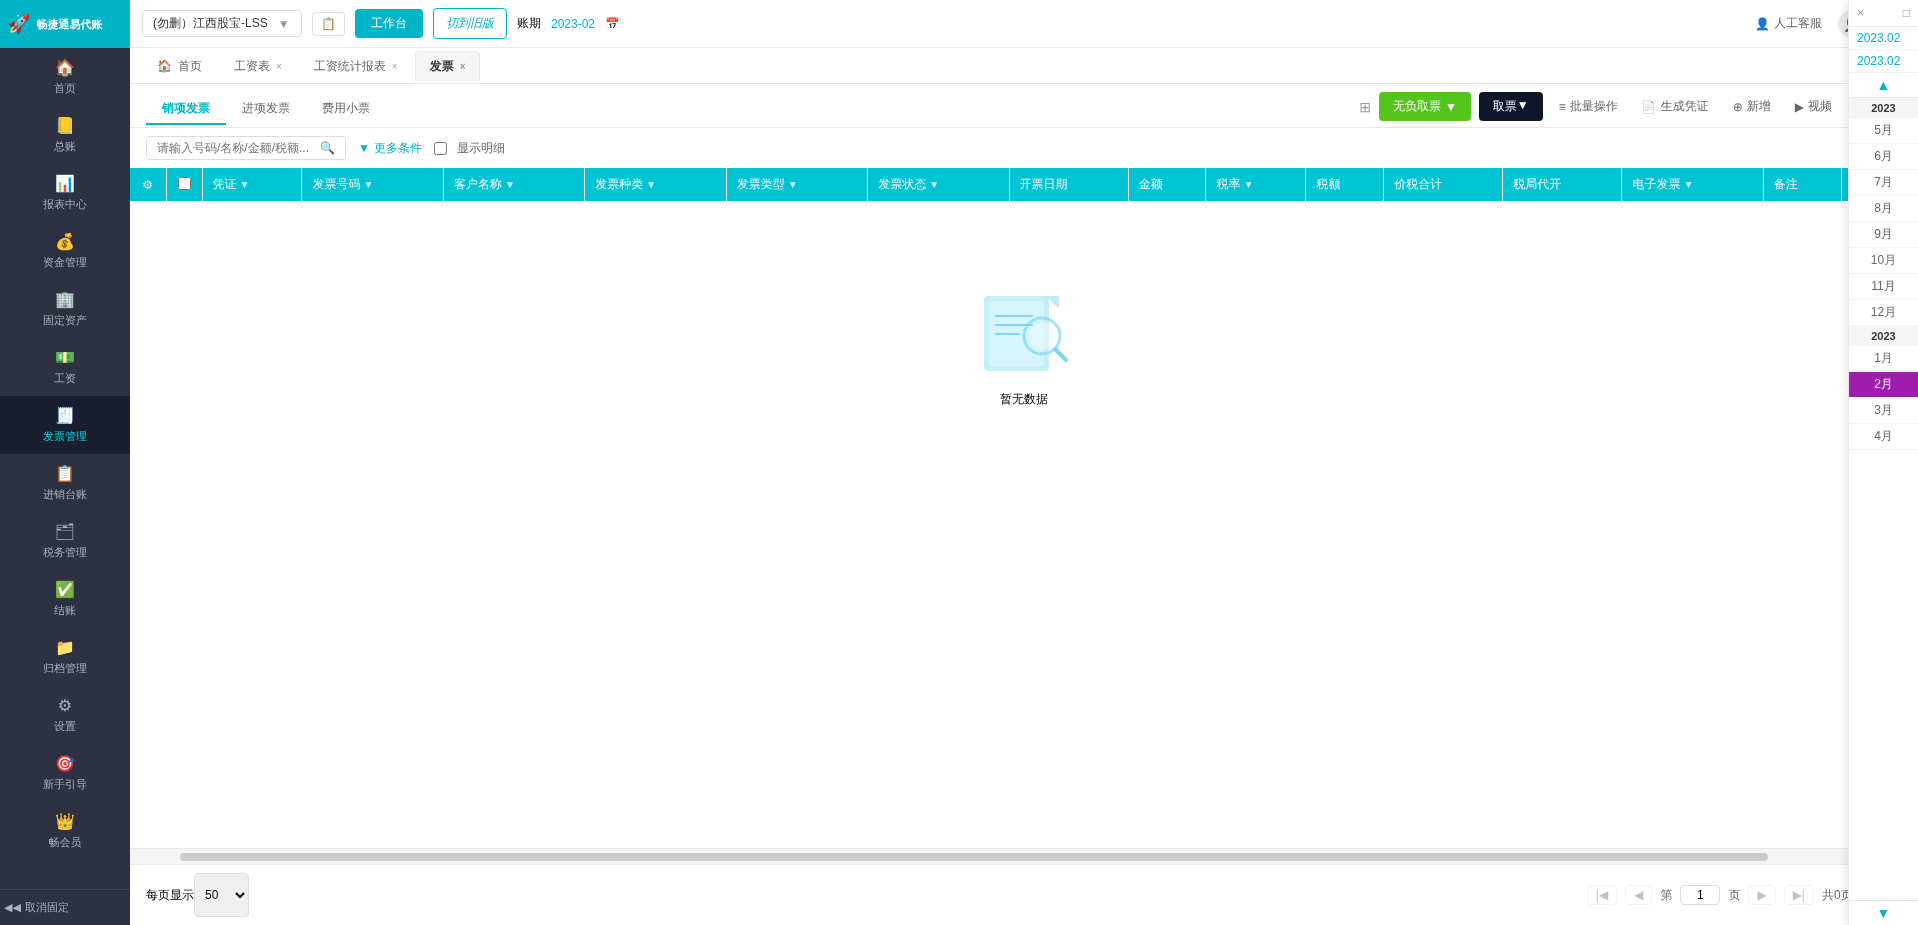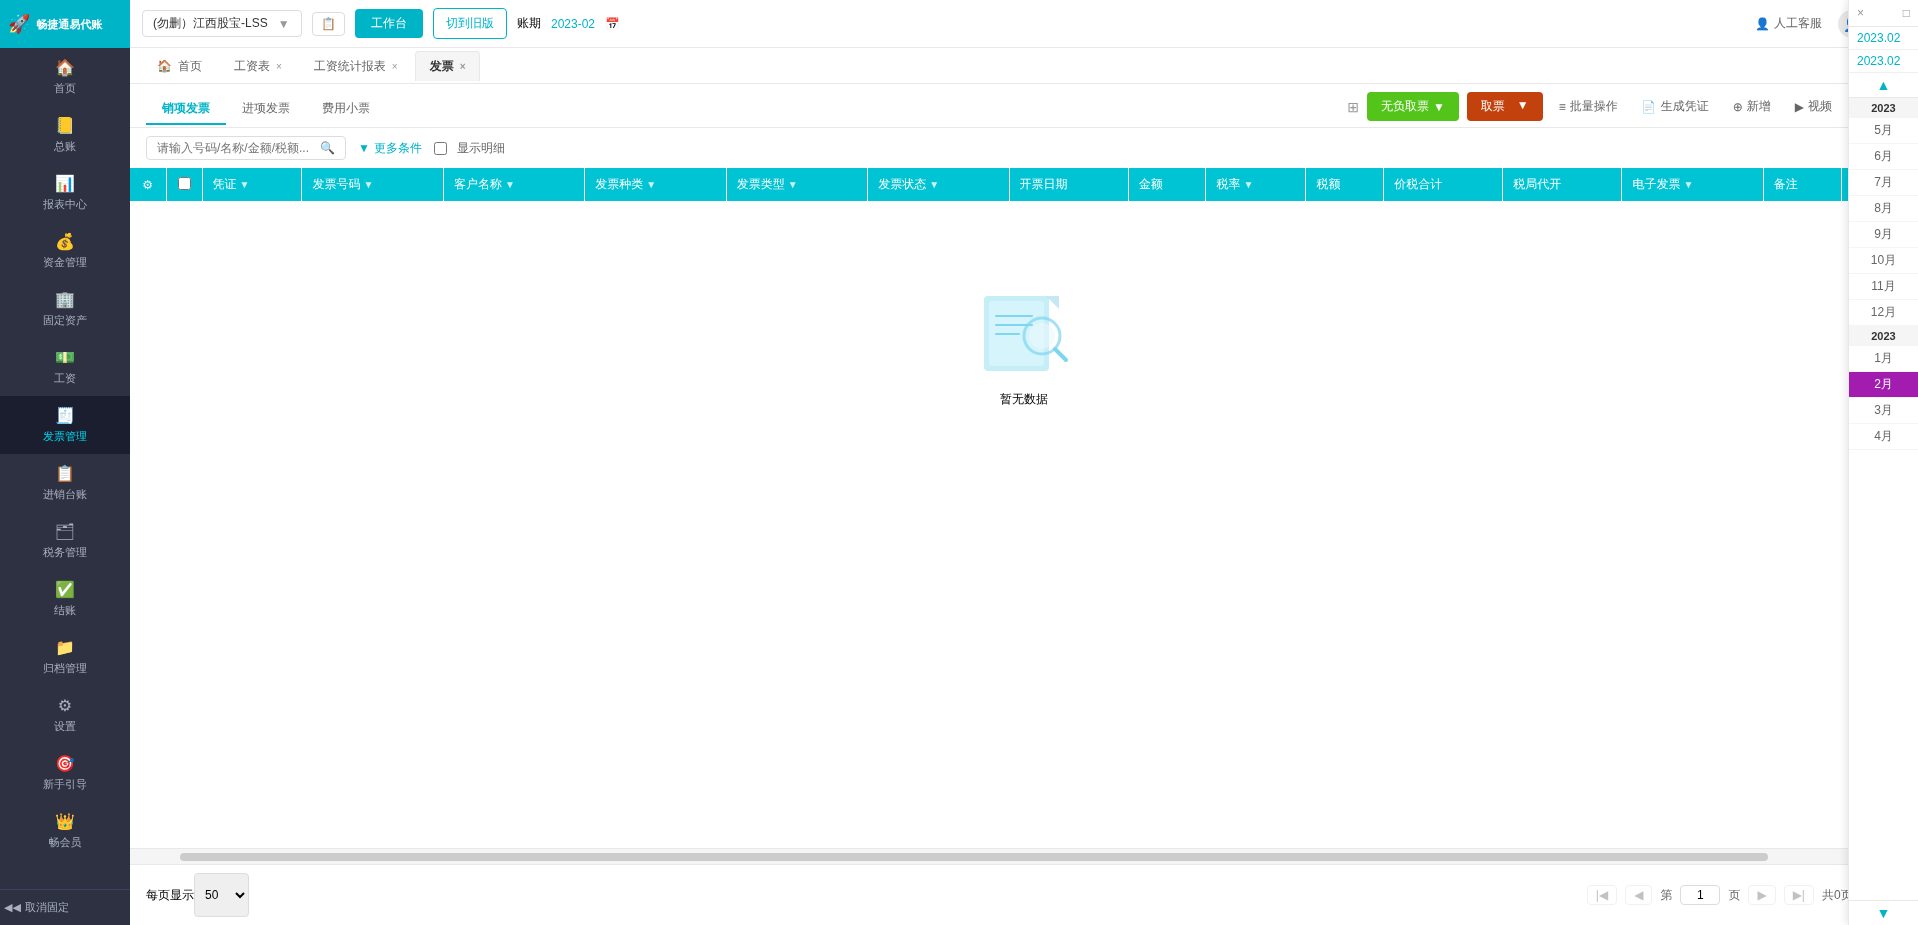--- a/index.html
+++ b/index.html
@@ -17,41 +17,41 @@
 
     
     .main { flex: 1; display: flex; flex-direction: column; overflow: hidden; position: relative; }
 
     
     .header { background: white; height: 48px; display: flex; align-items: center; padding: 0 12px; gap: 10px; border-bottom: 1px solid #e8e8e8; flex-shrink: 0; }
     .company-selector { display: flex; align-items: center; gap: 6px; border: 1px solid #ddd; border-radius: 4px; padding: 4px 10px; cursor: pointer; font-size: 12px; color: #333; min-width: 160px; }
     .company-selector .arrow { color: #999; margin-left: 4px; }
     .copy-btn { border: 1px solid #ddd; border-radius: 4px; padding: 4px 8px; cursor: pointer; color: #666; background: white; font-size: 12px; }
     .workspace-btn { background: #00b4c8; color: white; border: none; border-radius: 4px; padding: 6px 16px; cursor: pointer; font-size: 12px; }
-    .old-version-btn { border: 1px solid #00b4c8; color: #00b4c8; background: white; border-radius: 4px; padding: 6px 12px; cursor: pointer; font-size: 12px; }
+    .old-version-btn { border: 1px solid #00b4c8; color: #00b4c8; background: white; border-radius: 4px; padding: 6px 12px; cursor: pointer; font-size: 12px; font-style: italic; }
     .header-right { margin-left: auto; display: flex; align-items: center; gap: 16px; }
     .header-right-item { display: flex; align-items: center; gap: 4px; color: #666; cursor: pointer; font-size: 12px; }
     .user-avatar { width: 28px; height: 28px; border-radius: 50%; background: #e8e8e8; display: flex; align-items: center; justify-content: center; }
 
     
     .tab-bar { background: white; height: 36px; display: flex; align-items: center; padding: 0 12px; border-bottom: 1px solid #e8e8e8; flex-shrink: 0; gap: 2px; }
     .tab-item { display: flex; align-items: center; gap: 6px; padding: 6px 14px; cursor: pointer; font-size: 12px; color: #666; border-radius: 4px 4px 0 0; border: 1px solid transparent; border-bottom: none; }
     .tab-item.active { background: #f5f5f5; border-color: #e8e8e8; color: #333; font-weight: bold; }
     .tab-home { color: #666; }
     .tab-close { color: #999; font-size: 10px; cursor: pointer; }
 
     
     .content { flex: 1; display: flex; flex-direction: column; overflow: hidden; padding: 0; background: white; }
 
     
     .sub-tabs { display: flex; align-items: center; padding: 8px 16px 0; border-bottom: 1px solid #e8e8e8; background: white; flex-shrink: 0; }
     .sub-tab { padding: 6px 16px; cursor: pointer; font-size: 12px; color: #666; border-bottom: 2px solid transparent; }
     .sub-tab.active { color: #00b4c8; border-bottom-color: #00b4c8; font-weight: bold; }
     .btn-green { background: #52c41a; color: white; border: none; border-radius: 4px; padding: 6px 14px; cursor: pointer; font-size: 12px; display: flex; align-items: center; gap: 4px; }
-    .btn-green-outline { background: #c2410c; color: white; border: none; border-radius: 4px; padding: 6px 14px; cursor: pointer; font-size: 12px; display: flex; gap: 12px; }
+    .btn-green-outline { background: #0f172a; color: white; border: none; border-radius: 4px; padding: 6px 14px; cursor: pointer; font-size: 12px; display: flex; gap: 0; }
     .btn-text { background: none; border: none; color: #666; cursor: pointer; font-size: 12px; display: flex; align-items: center; gap: 4px; padding: 4px 8px; }
 
     
     .filter-bar { display: flex; align-items: center; padding: 8px 16px; gap: 12px; background: white; flex-shrink: 0; }
     .search-input { display: flex; align-items: center; border: 1px solid #ddd; border-radius: 4px; padding: 4px 10px; gap: 6px; width: 200px; }
     .search-input input { border: none; outline: none; font-size: 12px; color: #666; width: 100%; }
     .filter-btn { display: flex; align-items: center; gap: 4px; color: #00b4c8; cursor: pointer; font-size: 12px; }
     .show-detail { display: flex; align-items: center; gap: 10px; color: #666; font-size: 12px; cursor: pointer; }
     .grid-icon { color: #999; cursor: pointer; font-size: 14px; }
 

